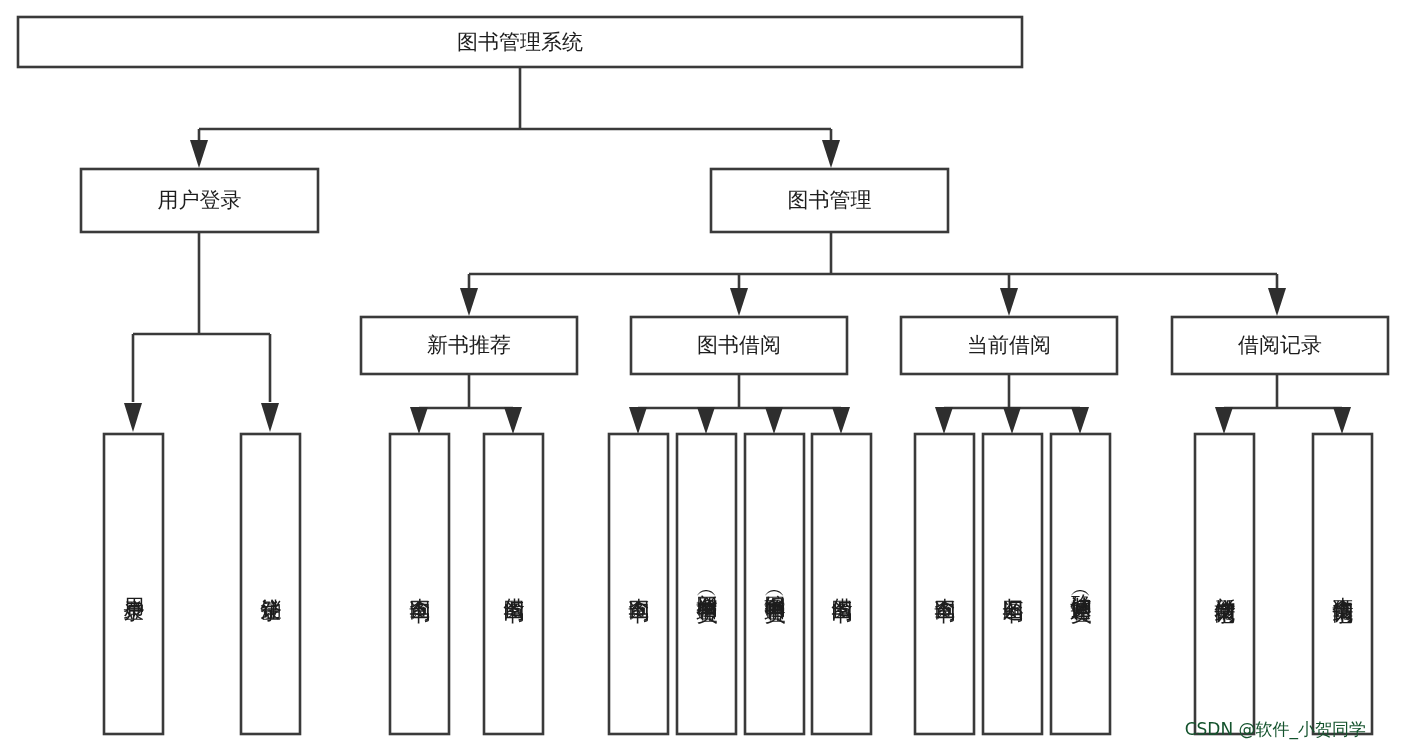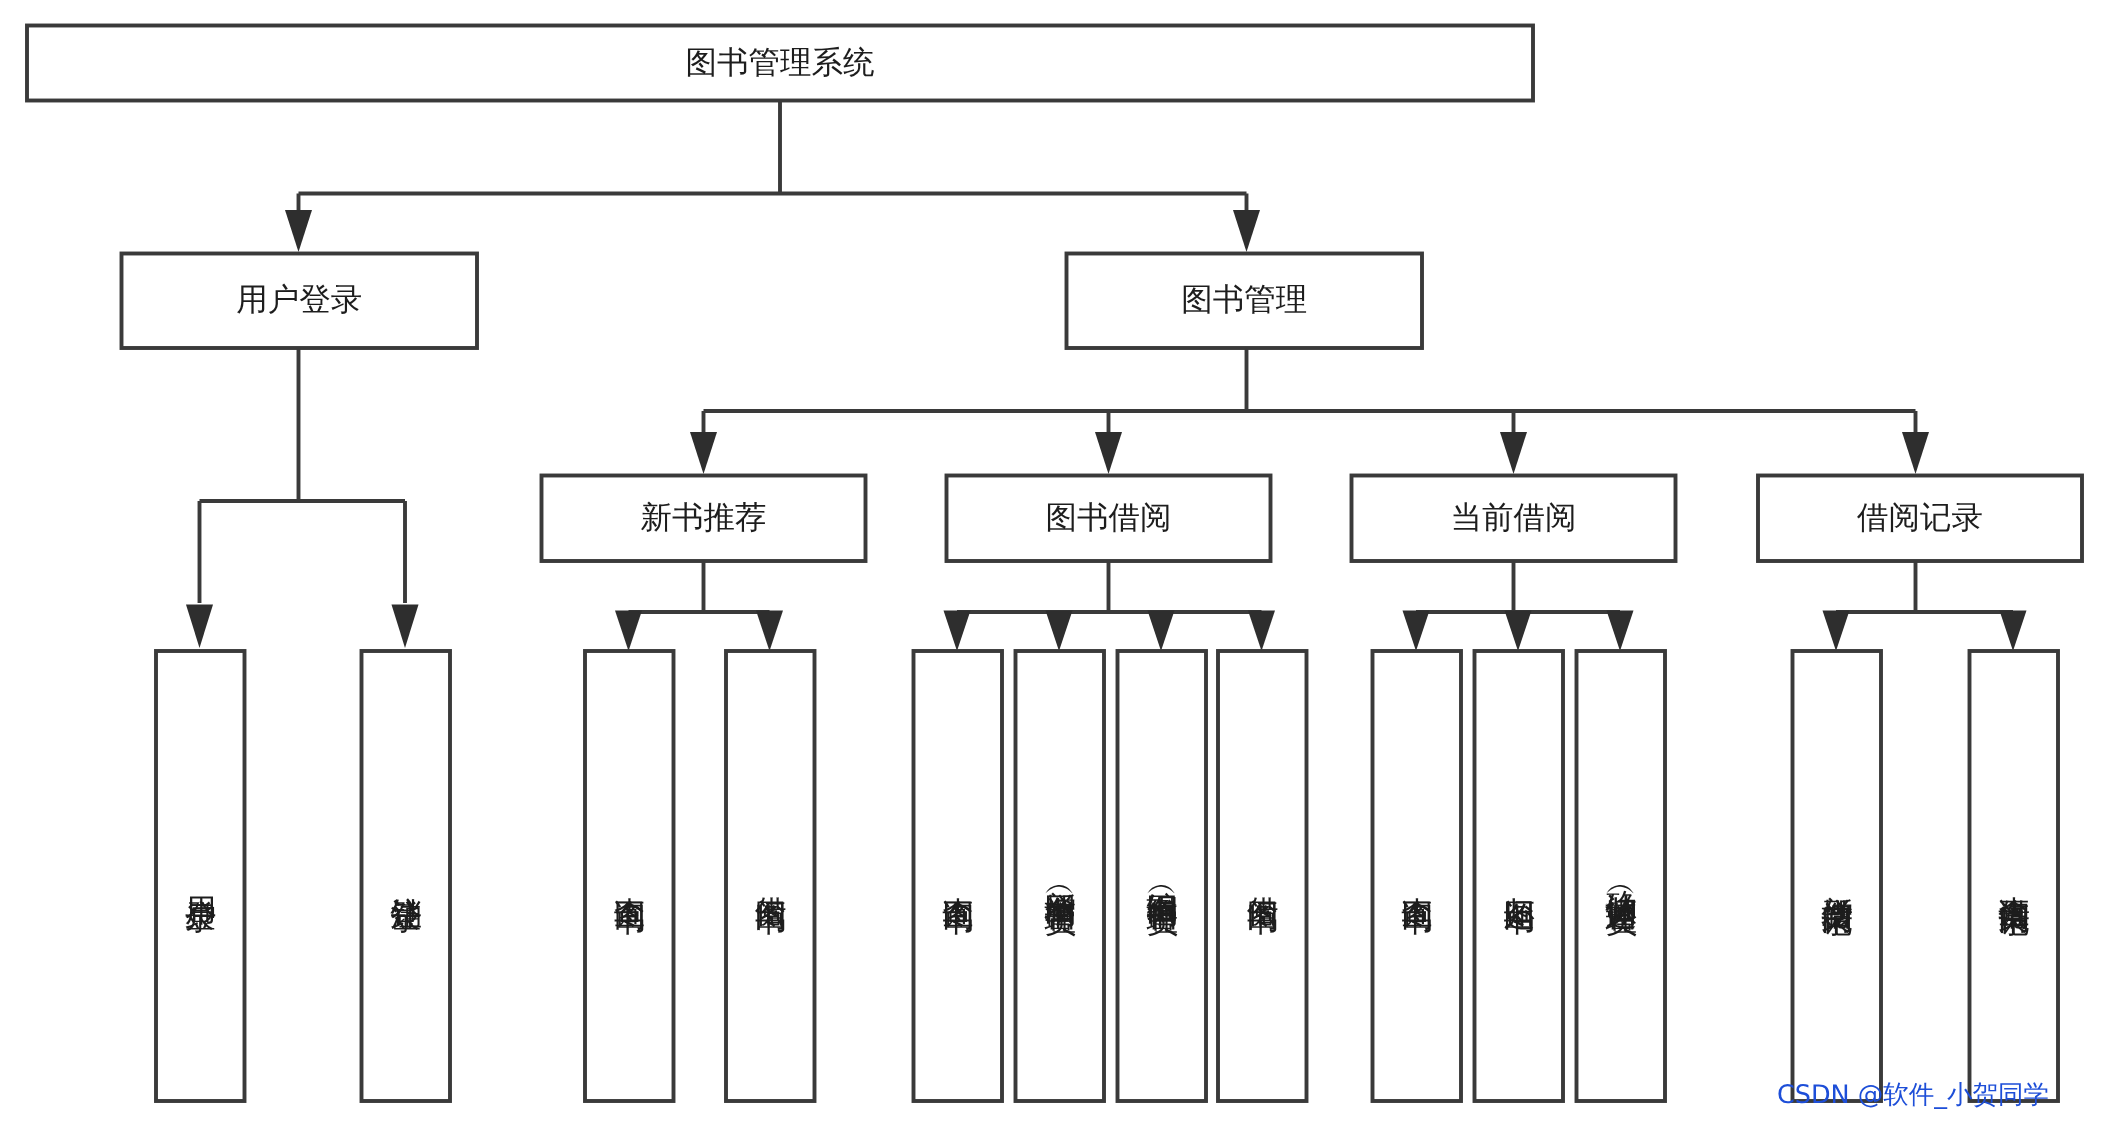--- a/index.html
+++ b/index.html
@@ -64,21 +64,21 @@
     text-align: center;
     white-space: nowrap;
     pointer-events: none;
   }
   .watermark {
     position: absolute;
     right: 8px;
     bottom: 6px;
     font-family: "DejaVu Sans", "Liberation Sans", sans-serif;
     font-size: 17px;
-    color: #1d4ed8;
+    color: #14532d;
     white-space: nowrap;
   }
 </style>
 </head>
 <body>
 
 <div id="diagram-root">
 
   <svg id="tree-svg" viewBox="0 0 1405 747">
 

